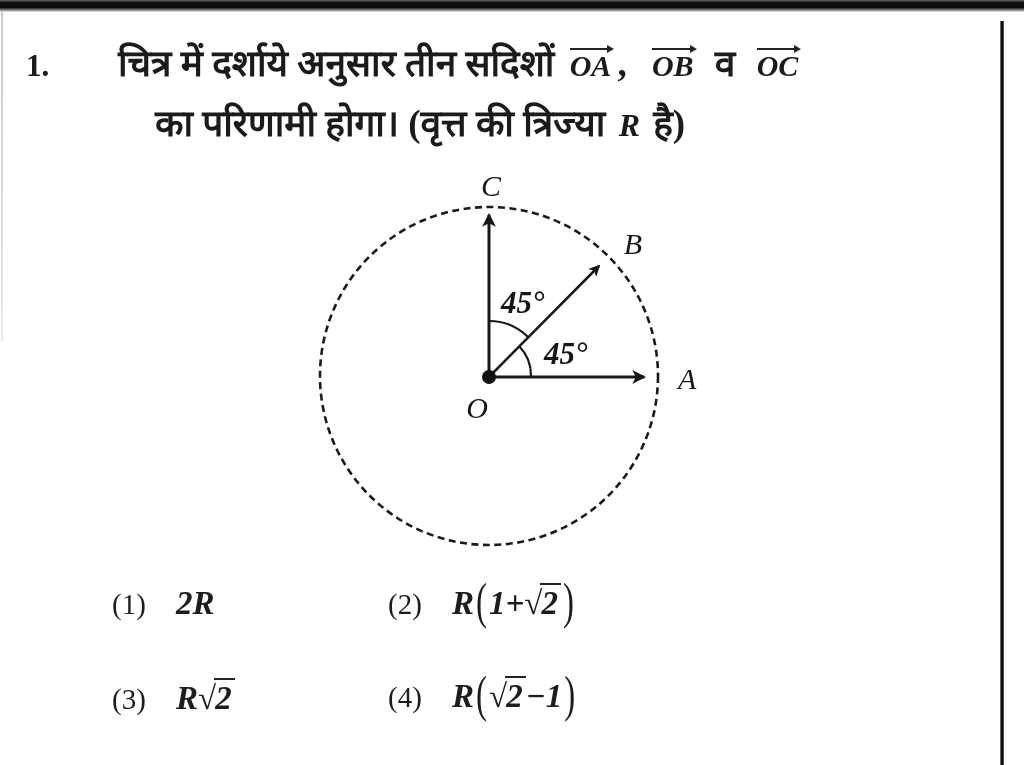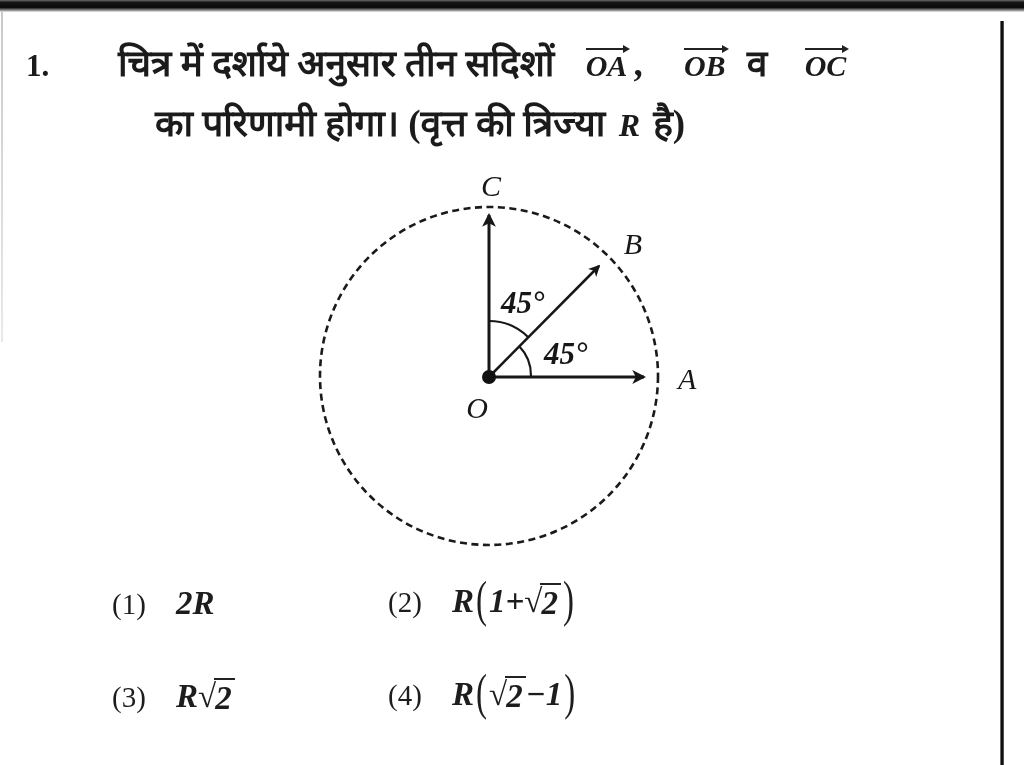--- a/index.html
+++ b/index.html
@@ -33,21 +33,21 @@
     position:absolute;left:118px;width:880px;
     font-family:"Liberation Serif","DejaVu Sans",serif;
     font-size:37px;font-weight:600;color:#1b1b1b;line-height:60px;
     white-space:nowrap;
   }
   .q-line1{top:34px;}
   .q-line2{top:94px;margin-left:37px;}
   .vec{
     position:relative;display:inline-block;
     font:italic 600 30px "Liberation Serif",serif;
-    padding:3px 6px 0 2px;margin-left:20px;
+    padding:3px 6px 0 2px;margin-left:4px;
   }
   .vec-bar{
     position:absolute;top:2px;left:2px;right:6px;height:0;
     border-top:2.5px solid #222;
   }
   .vec-bar::after{
     content:"";position:absolute;right:-3px;top:-5px;width:0;height:0;
     border-left:7px solid #222;border-top:4px solid transparent;border-bottom:4px solid transparent;
   }
   .sep-comma{margin:0 10px 0 0;}
@@ -57,21 +57,21 @@
   .diagram-svg{position:absolute;left:0;top:0;width:1024px;height:765px;}
   .dlabel{font:italic 30px "Liberation Serif",serif;fill:#171717;}
   .dangle{font:italic 600 31px "Liberation Serif",serif;fill:#171717;}
   
   .opt{
     position:absolute;display:flex;align-items:baseline;color:#1d1d1d;
   }
   .opt-num{font:400 29px "Liberation Serif",serif;min-width:64px;}
   .expr{
     font:italic 600 33px "Liberation Serif",serif;
-    display:flex;align-items:flex-start;
+    display:flex;align-items:flex-end;
   }
   .lp:not(:empty),.rp:not(:empty){
     display:inline-block;transform:scaleY(1.55);transform-origin:50% 58%;
     font-weight:400;font-style:normal;padding:0 2px;
   }
   .rad:not(:empty){margin-right:-2px;font-style:normal;}
   .radicand:not(:empty){border-top:2.5px solid #222;padding:0 3px 0 1px;}
   .opt-1{left:112px;top:585px;}
   .opt-2{left:388px;top:583px;}
   .opt-3{left:112px;top:678px;}

